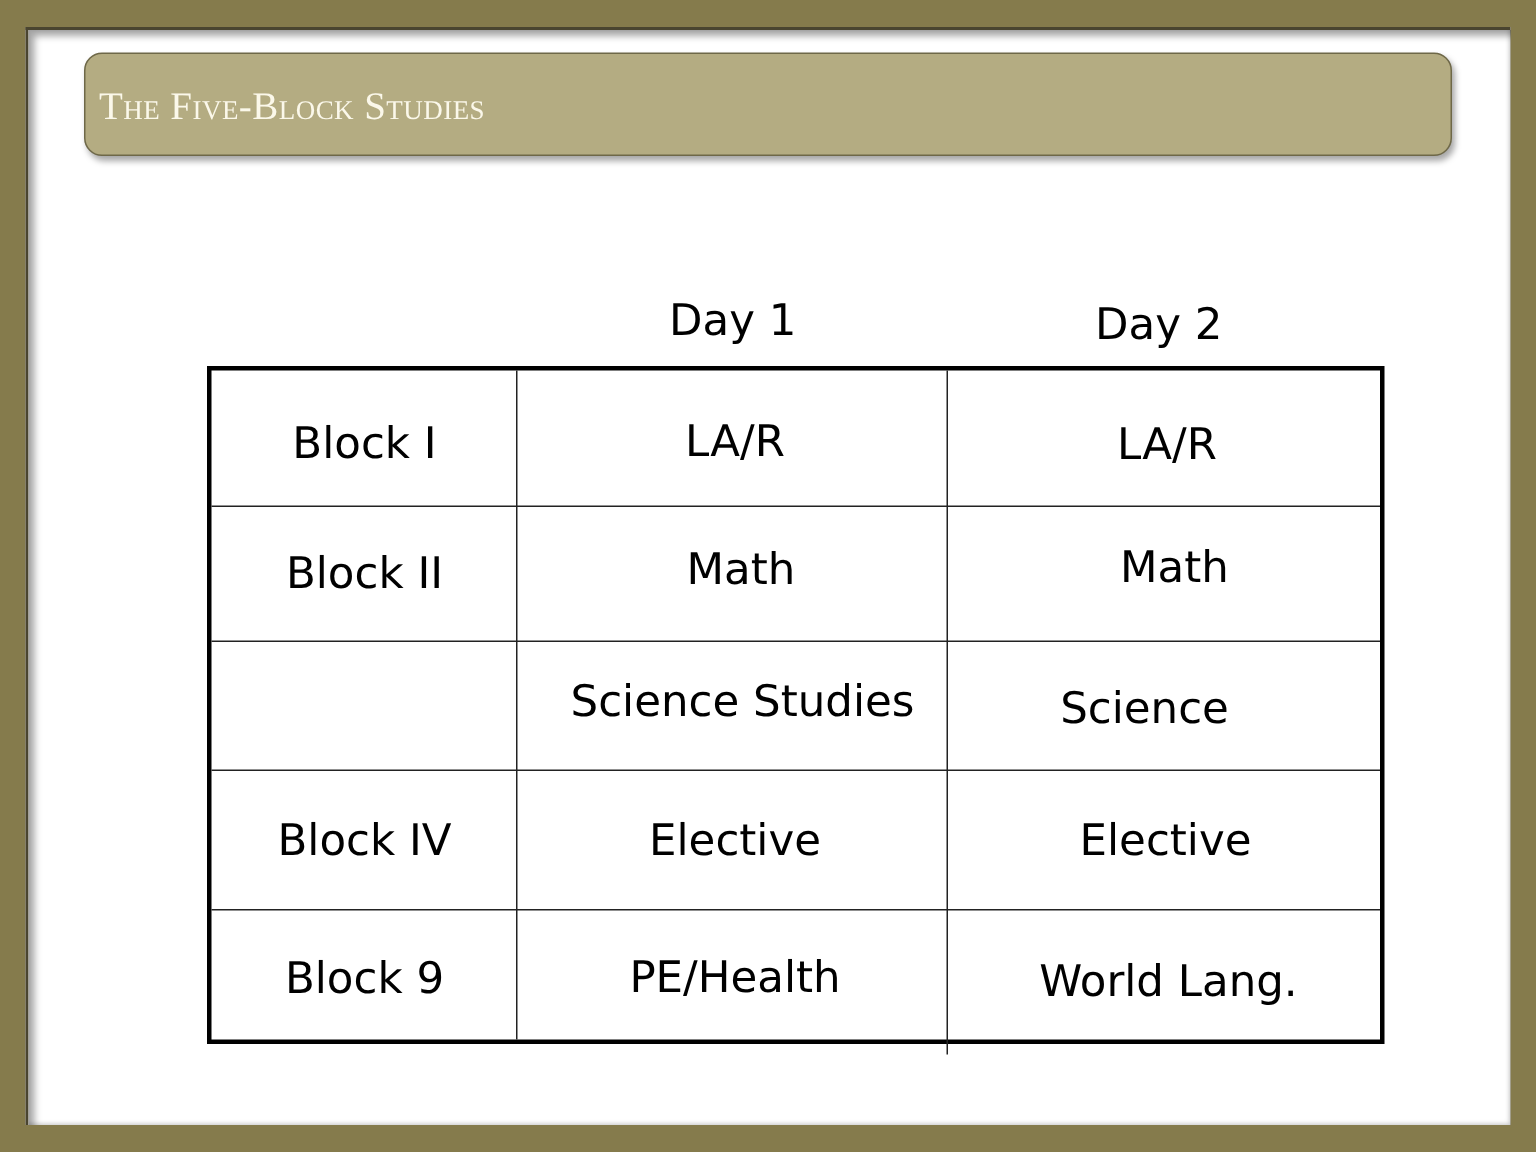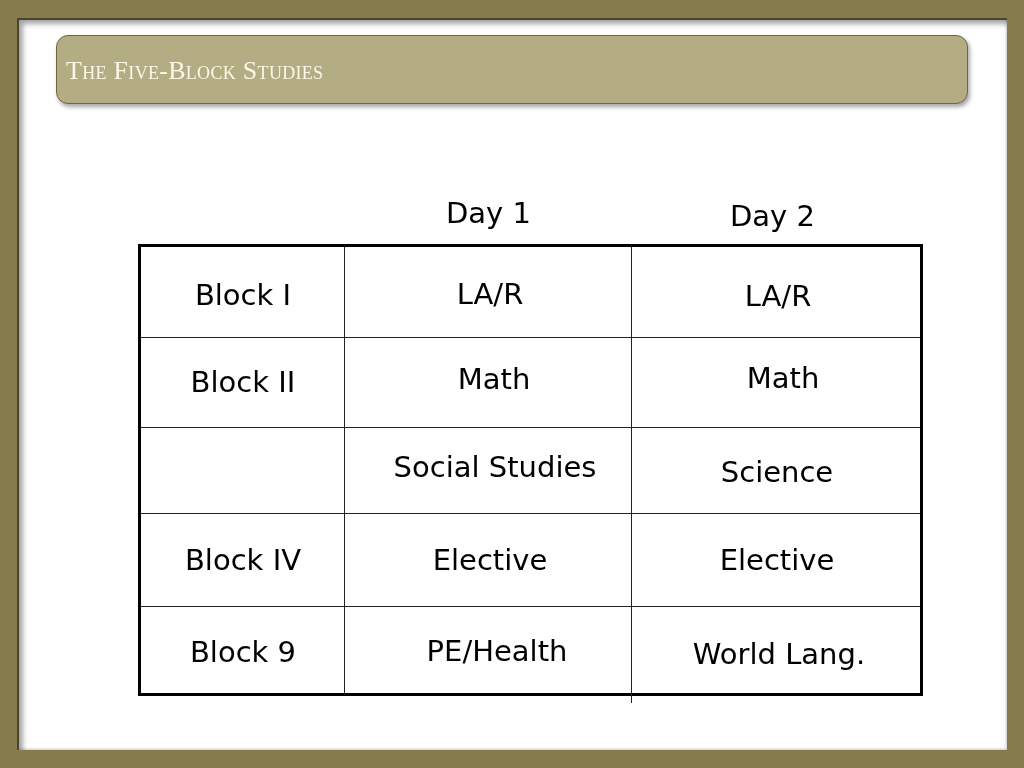--- a/index.html
+++ b/index.html
@@ -94,43 +94,43 @@
     <div class="cell" style="left:203px; width:287px;">
       <span style="left:150px; top:24px;">Math</span>
     </div>
     <div class="cell" style="left:490px; width:290px;">
       <span style="left:152px; top:23px;">Math</span>
     </div>
   </div>
 
   <div class="row" style="top:180px; height:86px;">
     <div class="cell" style="left:203px; width:287px;">
-      <span style="left:151px; top:22px;">Social Studies</span>
+      <span style="left:151px; top:22px;">Science Studies</span>
     </div>
     <div class="cell" style="left:490px; width:290px;">
-      <span style="left:146px; top:27px;">Science</span>
+      <span style="left:132px; top:27px;">Science</span>
     </div>
   </div>
 
   <div class="row" style="top:266px; height:93px;">
     <div class="cell" style="left:0; width:203px;">
       <span style="left:102px; top:29px;">Block IV</span>
     </div>
     <div class="cell" style="left:203px; width:287px;">
       <span style="left:146px; top:29px;">Elective</span>
     </div>
     <div class="cell" style="left:490px; width:290px;">
       <span style="left:146px; top:29px;">Elective</span>
     </div>
   </div>
 
   <div class="row" style="top:359px; height:87px;">
     <div class="cell" style="left:0; width:203px;">
       <span style="left:102px; top:28px;">Block 9</span>
     </div>
-    <div class="cell" style="left:210px; width:287px;">
+    <div class="cell" style="left:203px; width:287px;">
       <span style="left:146px; top:27px;">PE/Health</span>
     </div>
     <div class="cell" style="left:490px; width:290px;">
       <span style="left:148px; top:30px;">World Lang.</span>
     </div>
   </div>
 </div>
 
 </body></html>

